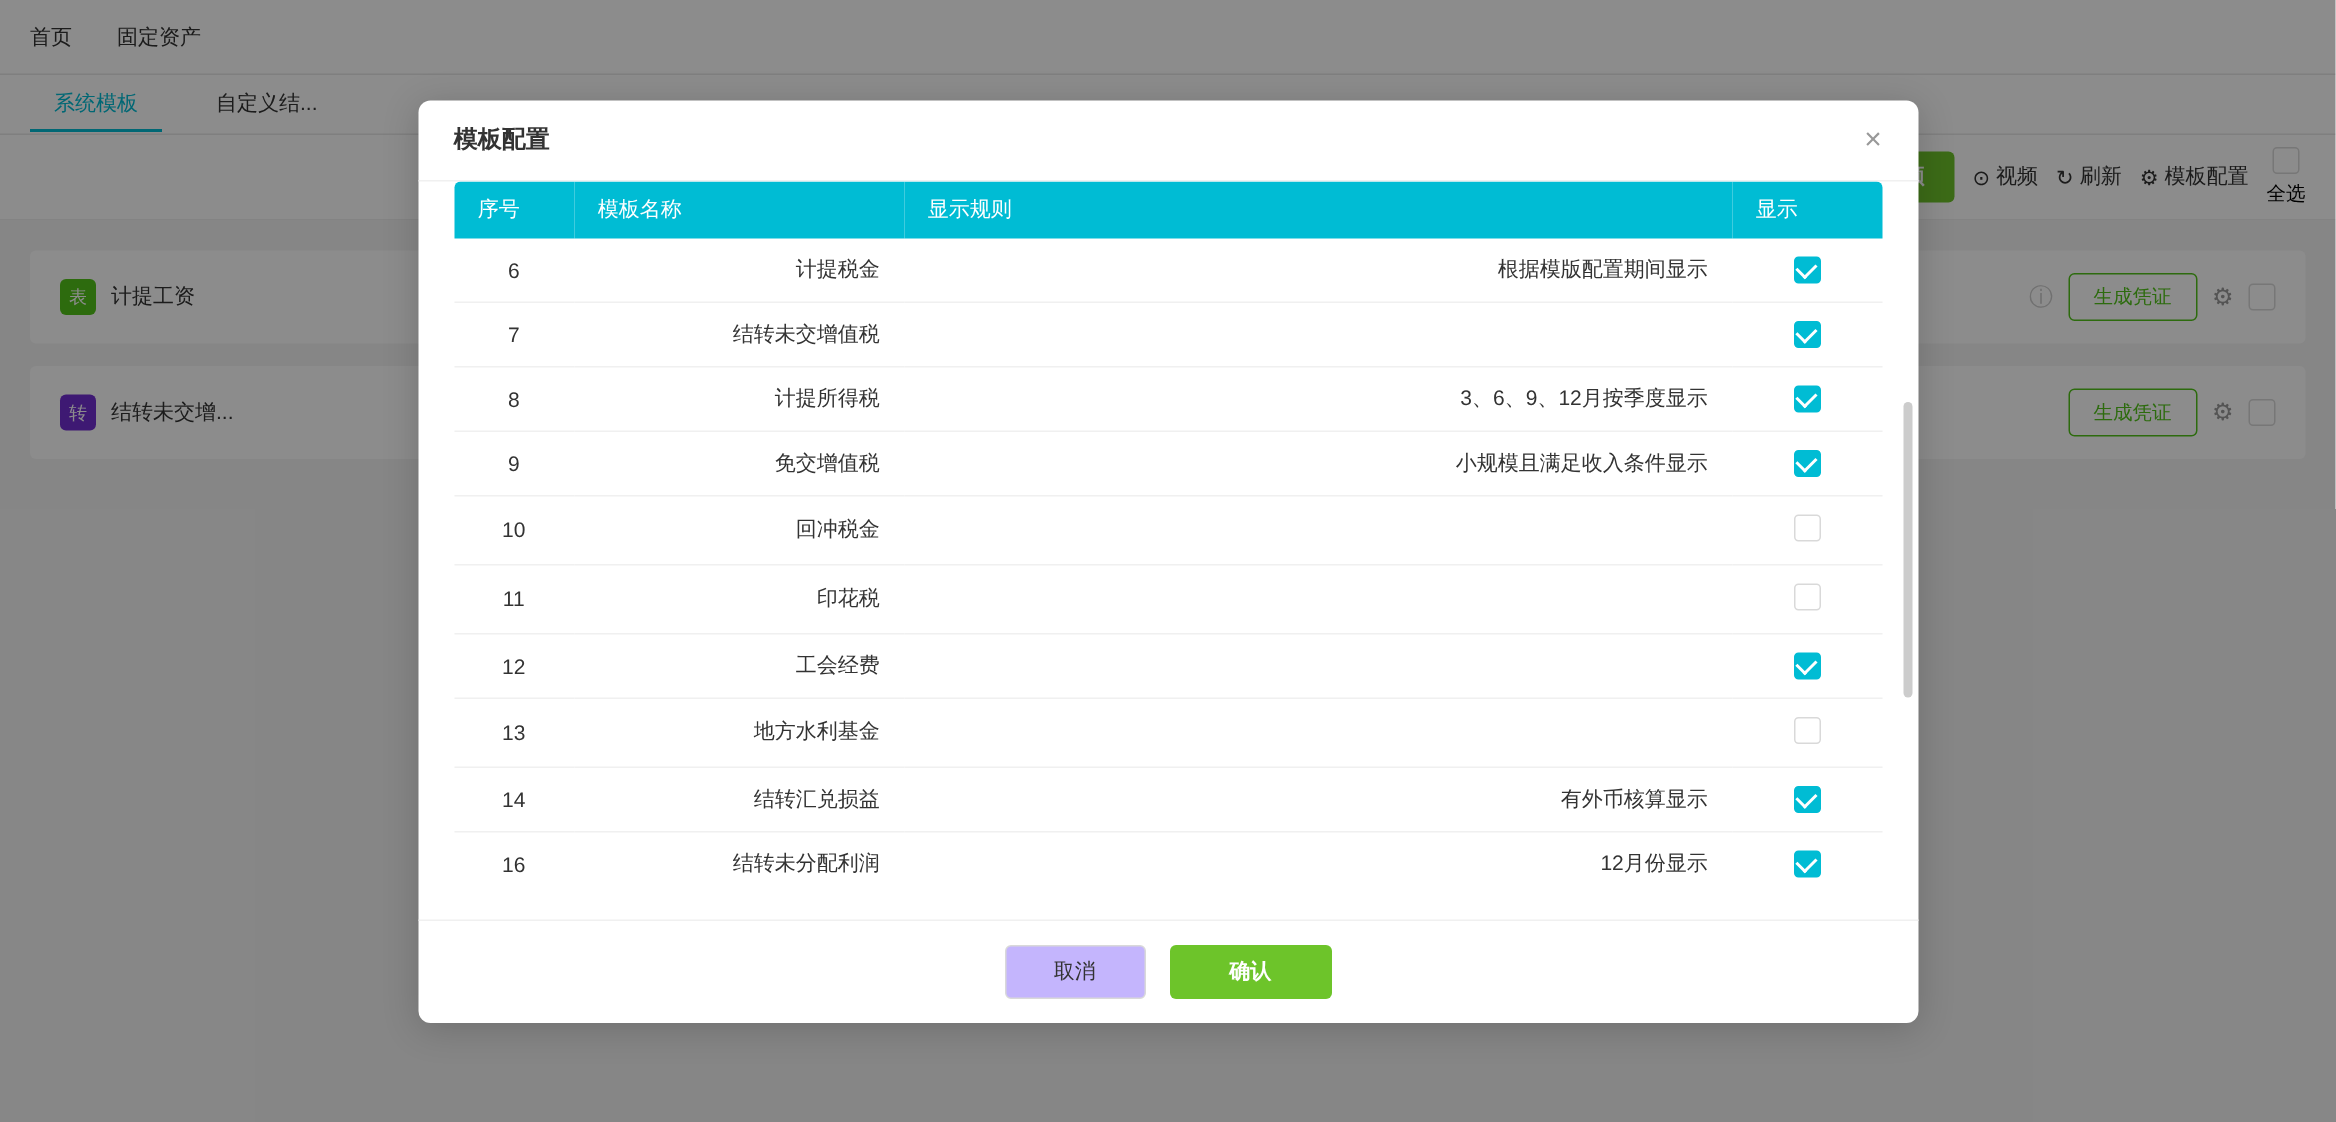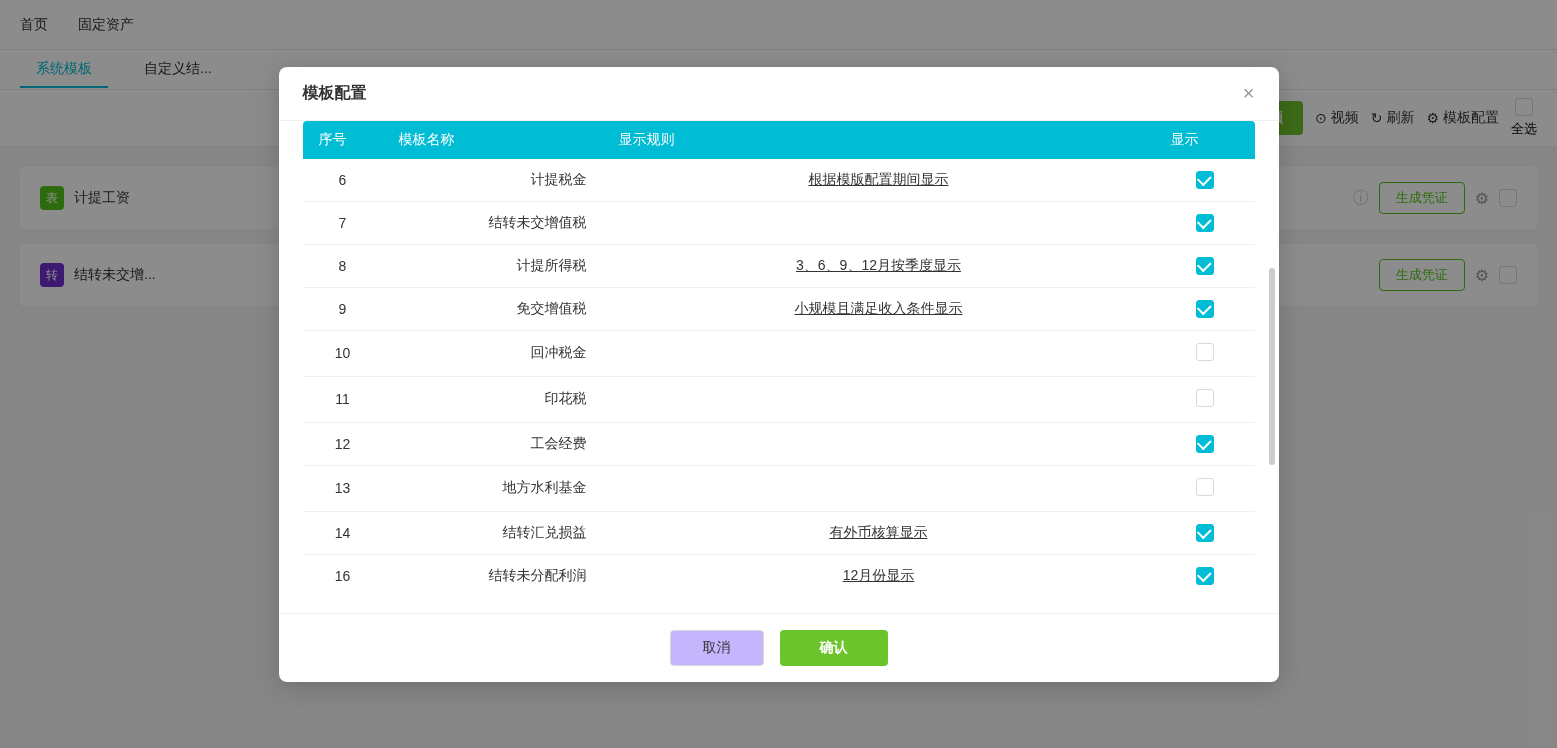--- a/index.html
+++ b/index.html
@@ -271,22 +271,21 @@
       text-align: center;
       font-size: 14px;
       color: #333;
     }
 
     .config-table tbody tr td:nth-child(2) {
       text-align: right;
     }
 
     .config-table tbody tr td:nth-child(3) {
-      text-align: center;
-      text-decoration: underline;
+      text-align: right;
     }
 
     
     .custom-checkbox {
       width: 18px;
       height: 18px;
       display: inline-flex;
       align-items: center;
       justify-content: center;
       border: 1.5px solid #d9d9d9;

